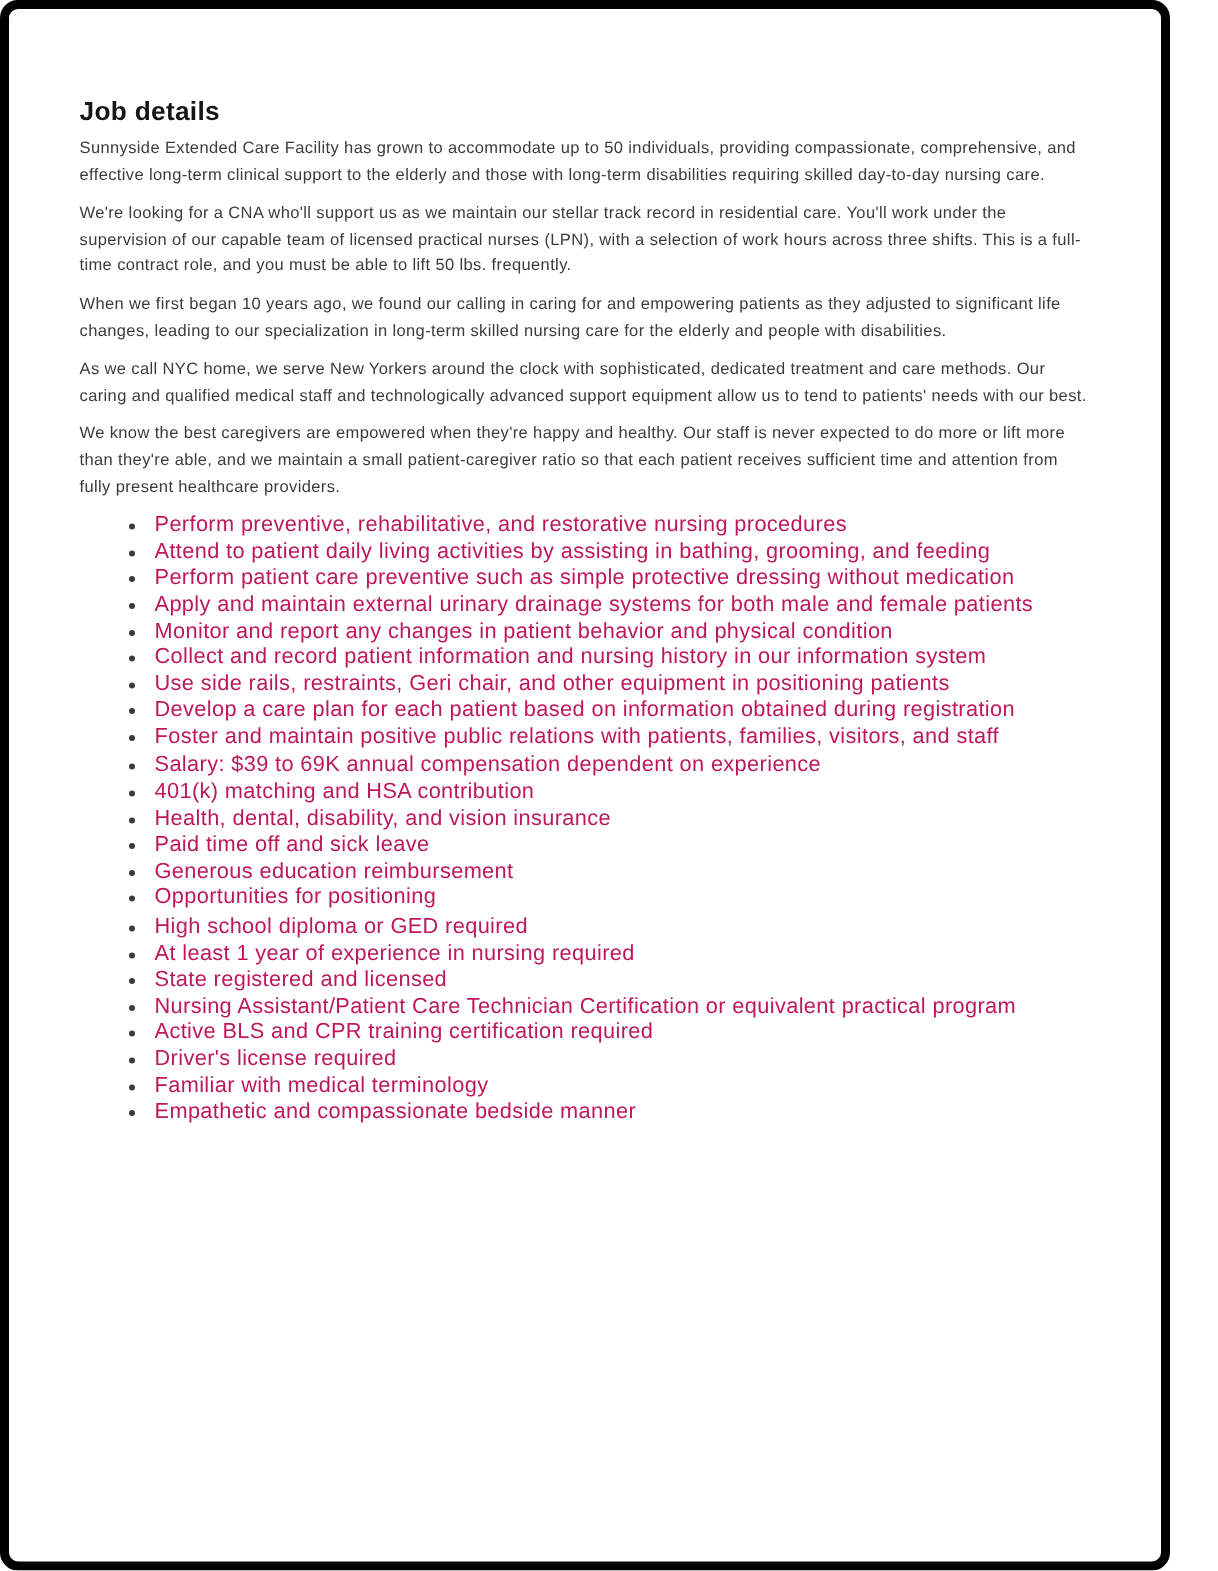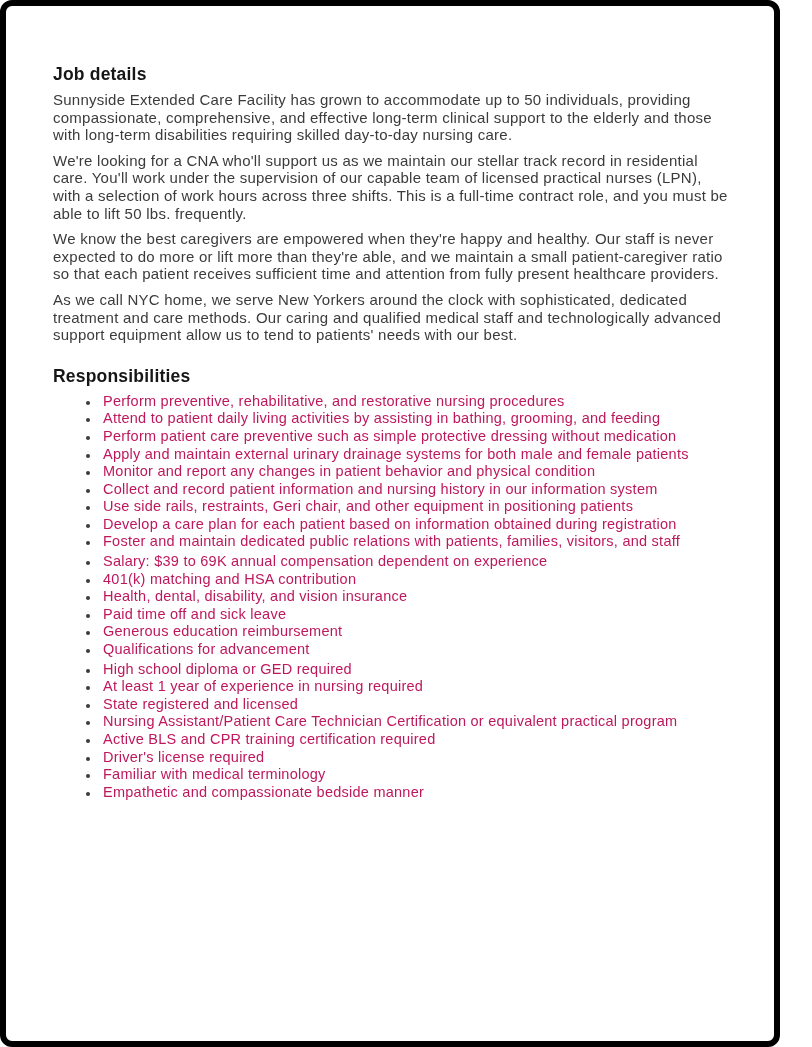--- a/index.html
+++ b/index.html
@@ -22,21 +22,21 @@
   h2.section-heading {
     font-size: 17.5px;
     font-weight: 700;
     color: #161616;
     letter-spacing: 0.2px;
     line-height: 20px;
     margin: 22px 0 7px 0;
   }
   section:first-child h2.section-heading { margin-top: 0; }
   .paras p {
-    font-size: 15px;
+    font-size: 11px;
     line-height: 17.6px;
     letter-spacing: 0.25px;
     color: #3b3b3b;
     margin: 0 0 8px 0;
   }
   ul.bullets {
     margin: 2px 0 0 0;
     padding: 0 0 0 47px;
     list-style: disc;
   }
@@ -61,48 +61,48 @@
   <section>
     <h2 class="section-heading">Job details</h2>
     <div class="paras">
         <p>Sunnyside Extended Care Facility has grown to accommodate up to 50 individuals, providing compassionate, comprehensive, and effective long-term clinical support to the elderly and those with long-term disabilities requiring skilled day-to-day nursing care.</p>
         <p>We're looking for a CNA who'll support us as we maintain our stellar track record in residential care. You'll work under the supervision of our capable team of licensed practical nurses (LPN), with a selection of work hours across three shifts. This is a full-time contract role, and you must be able to lift 50 lbs. frequently.</p>
       </div>
   </section>
 
   <section>
     <div class="paras">
+        <p>When we first began 10 years ago, we found our calling in caring for and empowering patients as they adjusted to significant life changes, leading to our specialization in long-term skilled nursing care for the elderly and people with disabilities.</p>
+        <p>As we call NYC home, we serve New Yorkers around the clock with sophisticated, dedicated treatment and care methods. Our caring and qualified medical staff and technologically advanced support equipment allow us to tend to patients' needs with our best.</p>
         <p>We know the best caregivers are empowered when they're happy and healthy. Our staff is never expected to do more or lift more than they're able, and we maintain a small patient-caregiver ratio so that each patient receives sufficient time and attention from fully present healthcare providers.</p>
-        <p>As we call NYC home, we serve New Yorkers around the clock with sophisticated, dedicated treatment and care methods. Our caring and qualified medical staff and technologically advanced support equipment allow us to tend to patients' needs with our best.</p>
       </div>
   </section>
 
   <section>
-    <h2 class="section-heading">Responsibilities</h2>
     <ul class="bullets">
         <li>Perform preventive, rehabilitative, and restorative nursing procedures</li>
         <li>Attend to patient daily living activities by assisting in bathing, grooming, and feeding</li>
         <li>Perform patient care preventive such as simple protective dressing without medication</li>
         <li>Apply and maintain external urinary drainage systems for both male and female patients</li>
         <li>Monitor and report any changes in patient behavior and physical condition</li>
         <li>Collect and record patient information and nursing history in our information system</li>
         <li>Use side rails, restraints, Geri chair, and other equipment in positioning patients</li>
         <li>Develop a care plan for each patient based on information obtained during registration</li>
-        <li>Foster and maintain dedicated public relations with patients, families, visitors, and staff</li>
+        <li>Foster and maintain positive public relations with patients, families, visitors, and staff</li>
       </ul>
   </section>
 
   <section>
     <ul class="bullets">
         <li>Salary: $39 to 69K annual compensation dependent on experience</li>
         <li>401(k) matching and HSA contribution</li>
         <li>Health, dental, disability, and vision insurance</li>
         <li>Paid time off and sick leave</li>
         <li>Generous education reimbursement</li>
-        <li>Qualifications for advancement</li>
+        <li>Opportunities for positioning</li>
       </ul>
   </section>
 
   <section>
     <ul class="bullets">
         <li>High school diploma or GED required</li>
         <li>At least 1 year of experience in nursing required</li>
         <li>State registered and licensed</li>
         <li>Nursing Assistant/Patient Care Technician Certification or equivalent practical program</li>
         <li>Active BLS and CPR training certification required</li>

